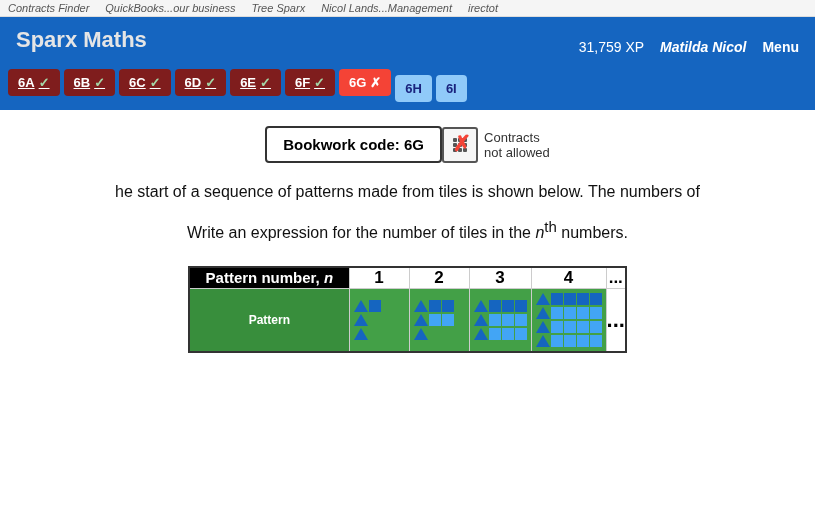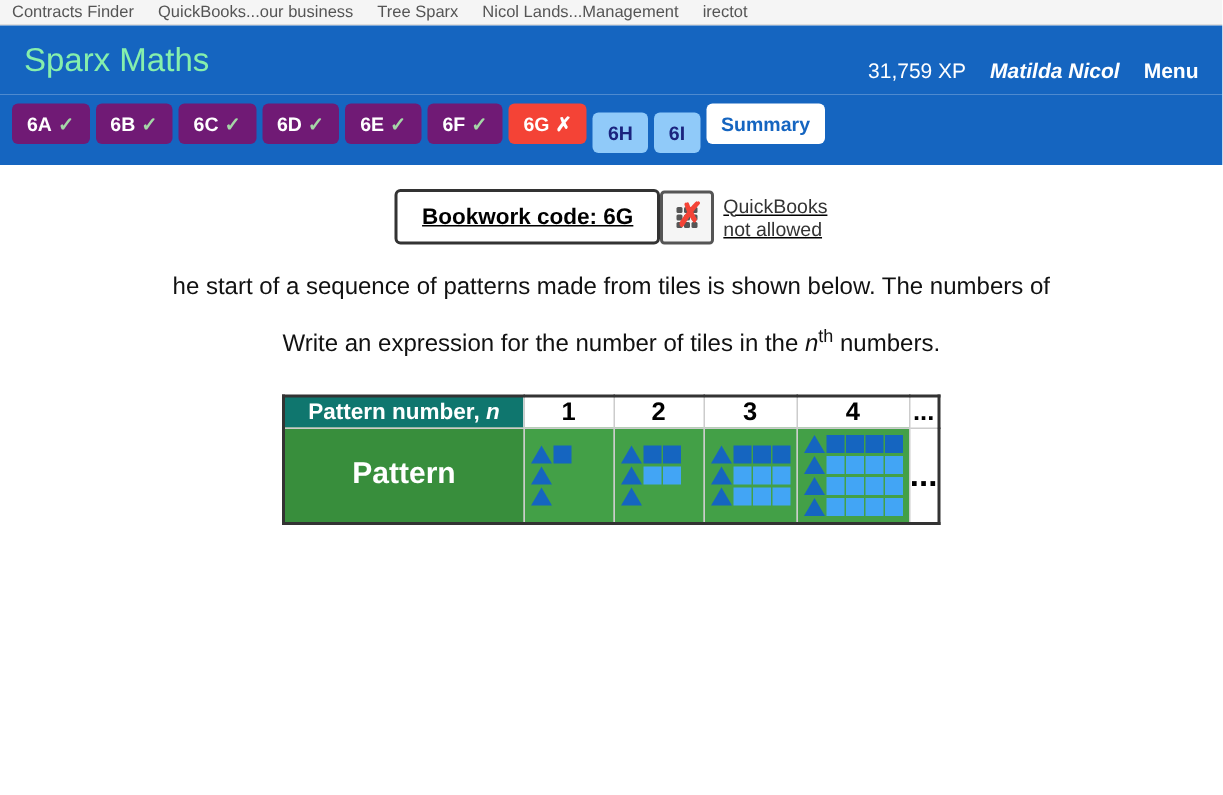--- a/index.html
+++ b/index.html
@@ -7,35 +7,36 @@
 
     
     .top-nav {
       background: #f5f5f5;
       padding: 2px 8px;
       font-size: 11px;
       color: #555;
       display: flex;
       gap: 16px;
       border-bottom: 1px solid #ddd;
+      font-style: italic;
     }
 
     
     .header {
       background: #1565c0;
       color: white;
       display: flex;
       align-items: center;
       padding: 8px 16px;
       justify-content: space-between;
     }
     .header-logo {
       font-size: 22px;
-      font-weight: normal;
-      color: #86efac;
+      font-weight: bold;
+      color: #e5e5e5;
     }
     .header-right {
       display: flex;
       align-items: center;
       gap: 16px;
       font-size: 14px;
       margin-top: 14px;
     }
     .header-xp { color: #fff; }
     .header-name { color: #fff; font-weight: bold; font-style: italic; }
@@ -55,40 +56,39 @@
       padding: 6px 10px;
       border-radius: 4px;
       font-size: 13px;
       font-weight: bold;
       cursor: pointer;
       display: flex;
       align-items: center;
       gap: 4px;
       white-space: nowrap;
     }
-    .tab.completed { background: #701a75; }
+    .tab.completed { background: #7f1d1d; text-decoration: underline; }
     .tab.active { background: #f44336; align-items: center; }
     .tab.inactive { background: #90caf9; color: #1a237e; margin-top: 12px; }
     .tab.summary { background: white; color: #1565c0; }
     .tab .check { color: #a5d6a7; }
     .tab .cross { color: white; }
 
     
     .content {
       padding: 16px 24px;
       background: #fff;
     }
 
     
     .bookwork-row {
       display: flex;
       align-items: center;
       justify-content: center;
       margin-bottom: 16px;
-      text-decoration: underline;
     }
     .bookwork-box {
       border: 2px solid #333;
       border-radius: 4px;
       padding: 8px 16px;
       font-size: 15px;
       font-weight: bold;
       background: white;
     }
     .calculator-box {
@@ -132,35 +132,35 @@
     }
 
     
     .question-text {
       font-size: 16px;
       line-height: 1.6;
       color: #111;
       margin-bottom: 20px;
       text-align: center;
     }
-    sup { font-size: 12px; }
+    sup { font-size: 15px; }
 
     
     .pattern-table {
       border-collapse: collapse;
       margin: 0 auto;
       border: 2px solid #333;
     }
     .pattern-table td, .pattern-table th {
       border: 1px solid #ccc;
       padding: 0;
       text-align: center;
     }
     .pattern-header-cell {
-      background: #0f766e;
+      background: #000000;
       color: white;
       font-size: 15px;
       font-weight: bold;
       padding: 10px 18px;
       text-align: left;
       border-right: 2px solid #333;
       border-bottom: 2px solid #333;
       min-width: 160px;
     }
     .pattern-number-cell {
@@ -175,21 +175,21 @@
     .pattern-dots-cell {
       background: #fff;
       font-size: 17px;
       font-weight: bold;
       padding: 10px 22px;
       border-bottom: 2px solid #333;
     }
     .pattern-label-cell {
       background: #388e3c;
       color: white;
-      font-size: 20px;
+      font-size: 12px;
       font-weight: bold;
       padding: 14px 18px;
       text-align: center;
       border-right: 2px solid #333;
       vertical-align: middle;
     }
     .pattern-visual-cell {
       background: #43a047;
       padding: 10px 14px;
       border-right: 1px solid #5cb85c;
@@ -276,23 +276,20 @@
   <div class="tab active">
     <span>6G</span>
     <span class="cross">✗</span>
   </div>
   <div class="tab inactive">
     <span>6H</span>
   </div>
   <div class="tab inactive">
     <span>6I</span>
   </div>
-  <div class="tab summary">
-    <span>Summary</span>
-  </div>
 </div>
 
 <div class="content">
 
   <div class="bookwork-row">
     <div class="bookwork-box">Bookwork code: 6G</div>
     <div class="calculator-box">
       <div class="calc-icon">
         <div class="calc-icon-grid">
           <div class="calc-dot"></div>
@@ -301,21 +298,21 @@
           <div class="calc-dot"></div>
           <div class="calc-dot"></div>
           <div class="calc-dot"></div>
           <div class="calc-dot"></div>
           <div class="calc-dot"></div>
           <div class="calc-dot"></div>
         </div>
         <span class="calc-cross">✗</span>
       </div>
       <div>
-        <div>QuickBooks</div>
+        <div>Contracts</div>
         <div>not allowed</div>
       </div>
     </div>
   </div>
 
   <div class="question-text">
     <div>he start of a sequence of patterns made from tiles is shown below. The numbers of</div>
     <div style="margin-top:10px;">
       <span>Write an expression for the number of tiles in the</span>
       <span> <em>n</em><sup>th</sup> </span>

